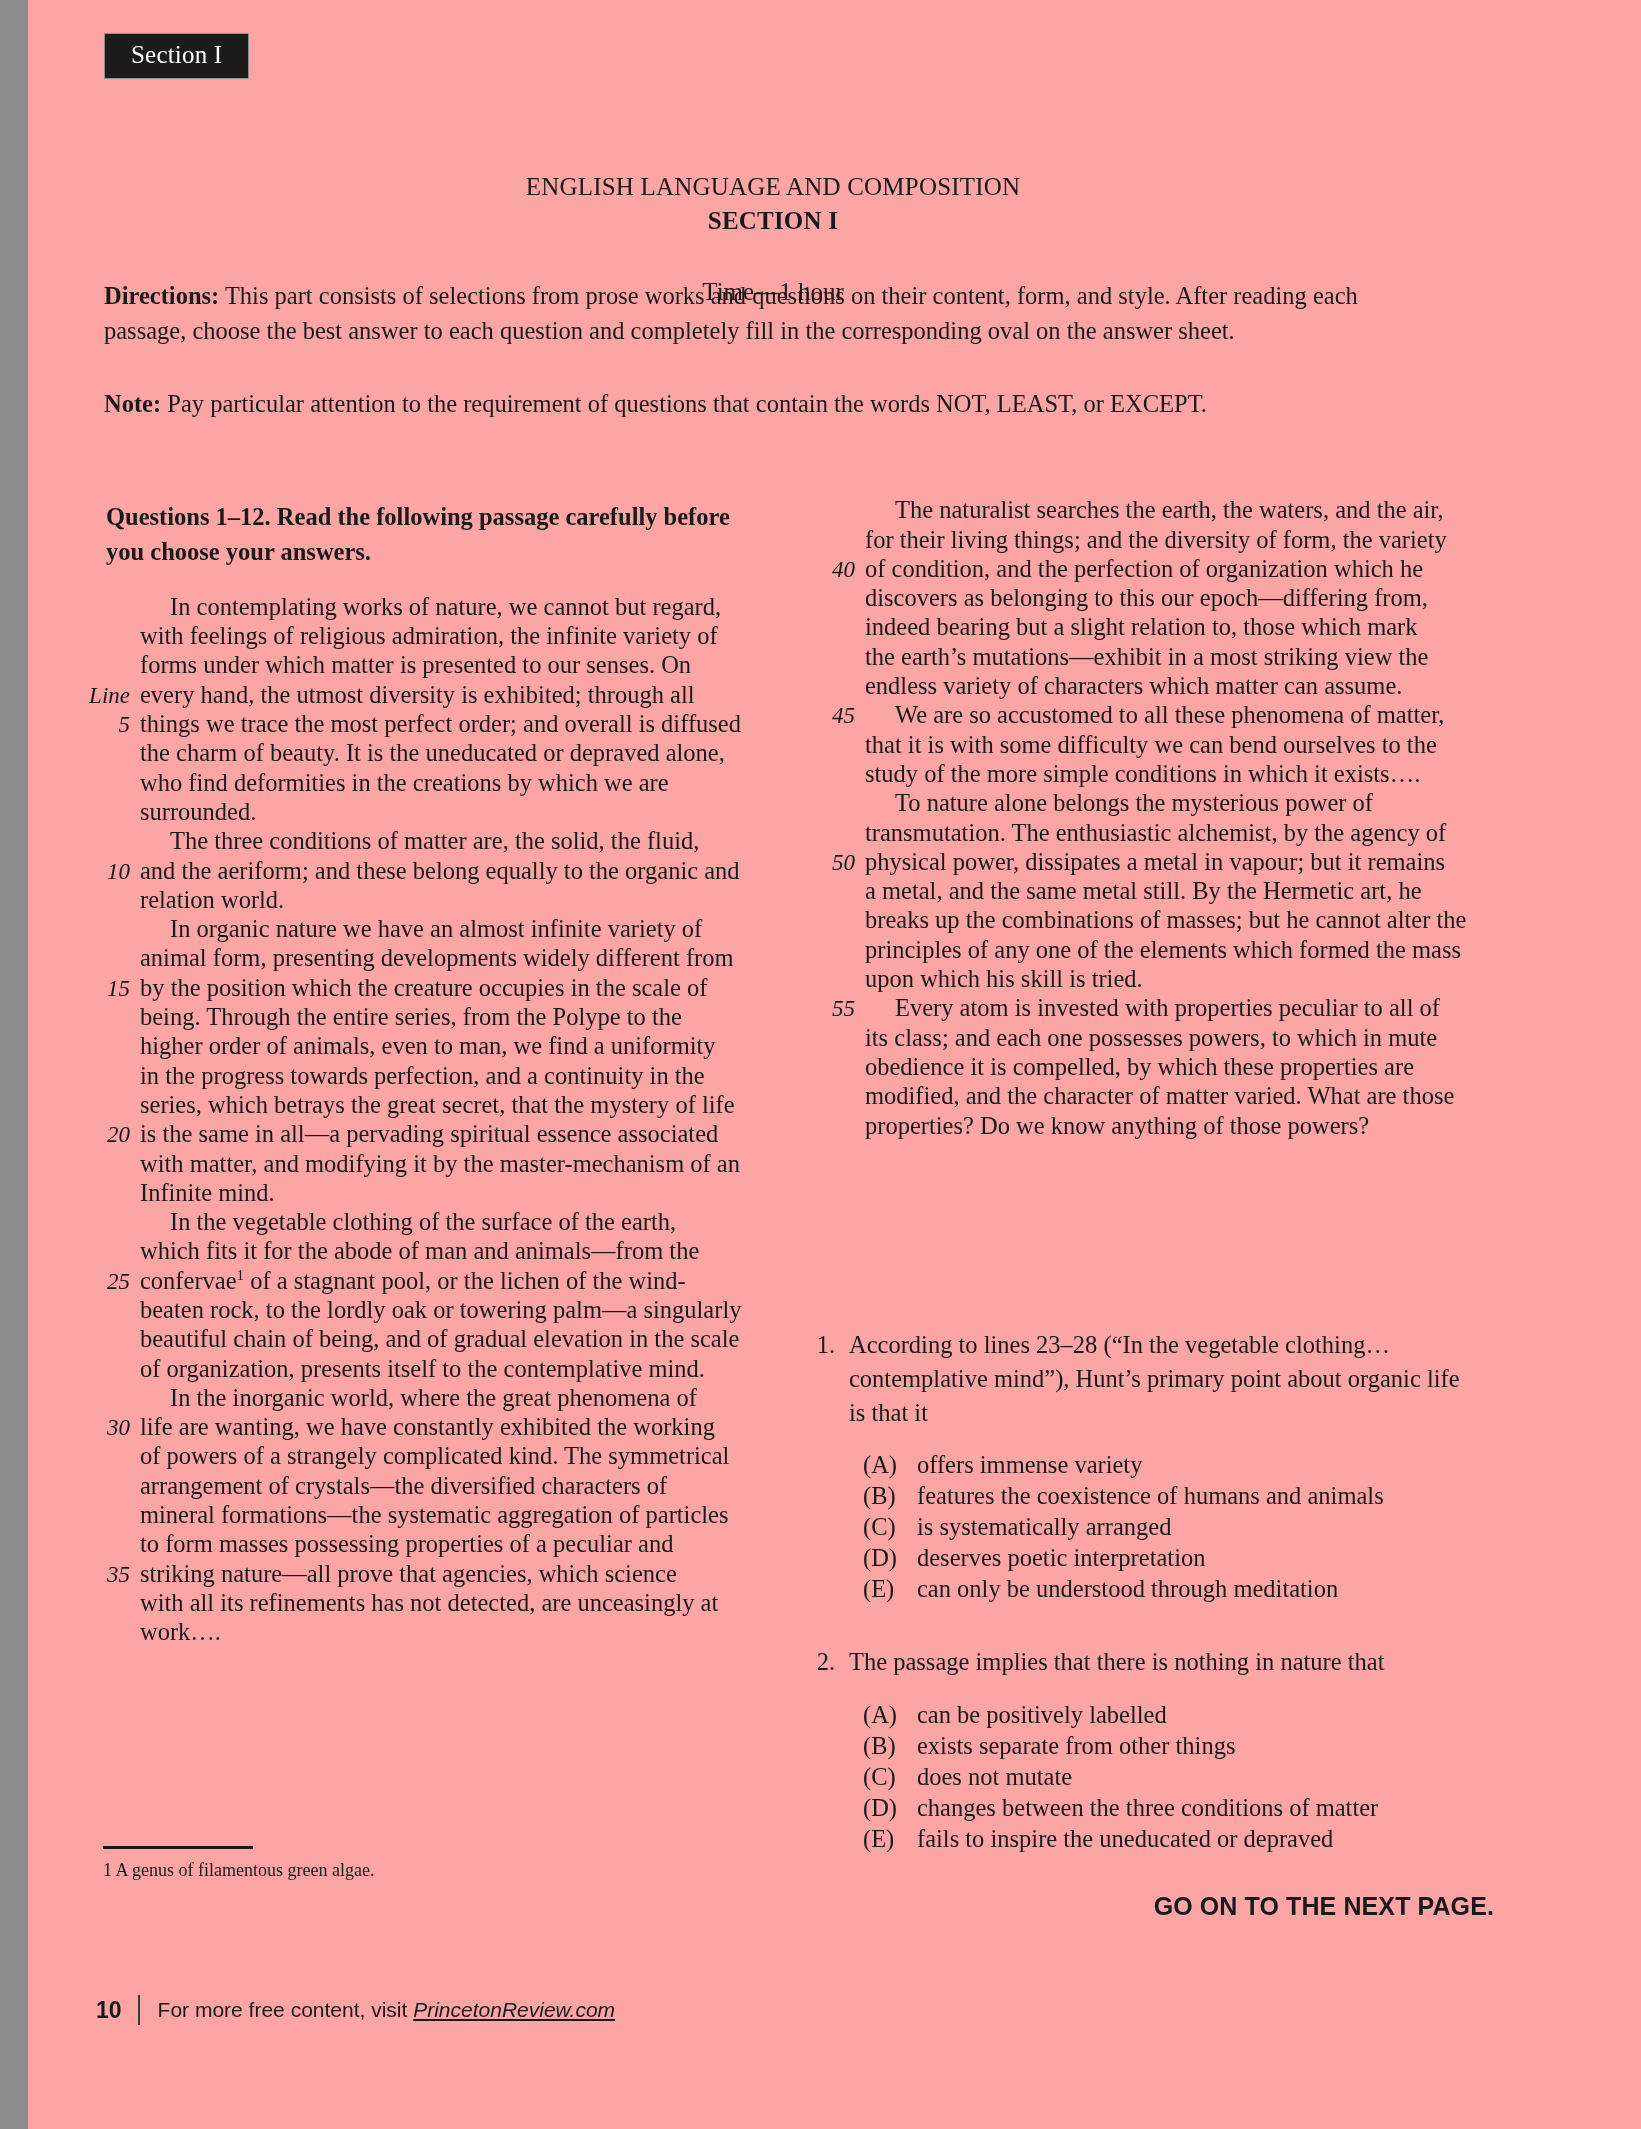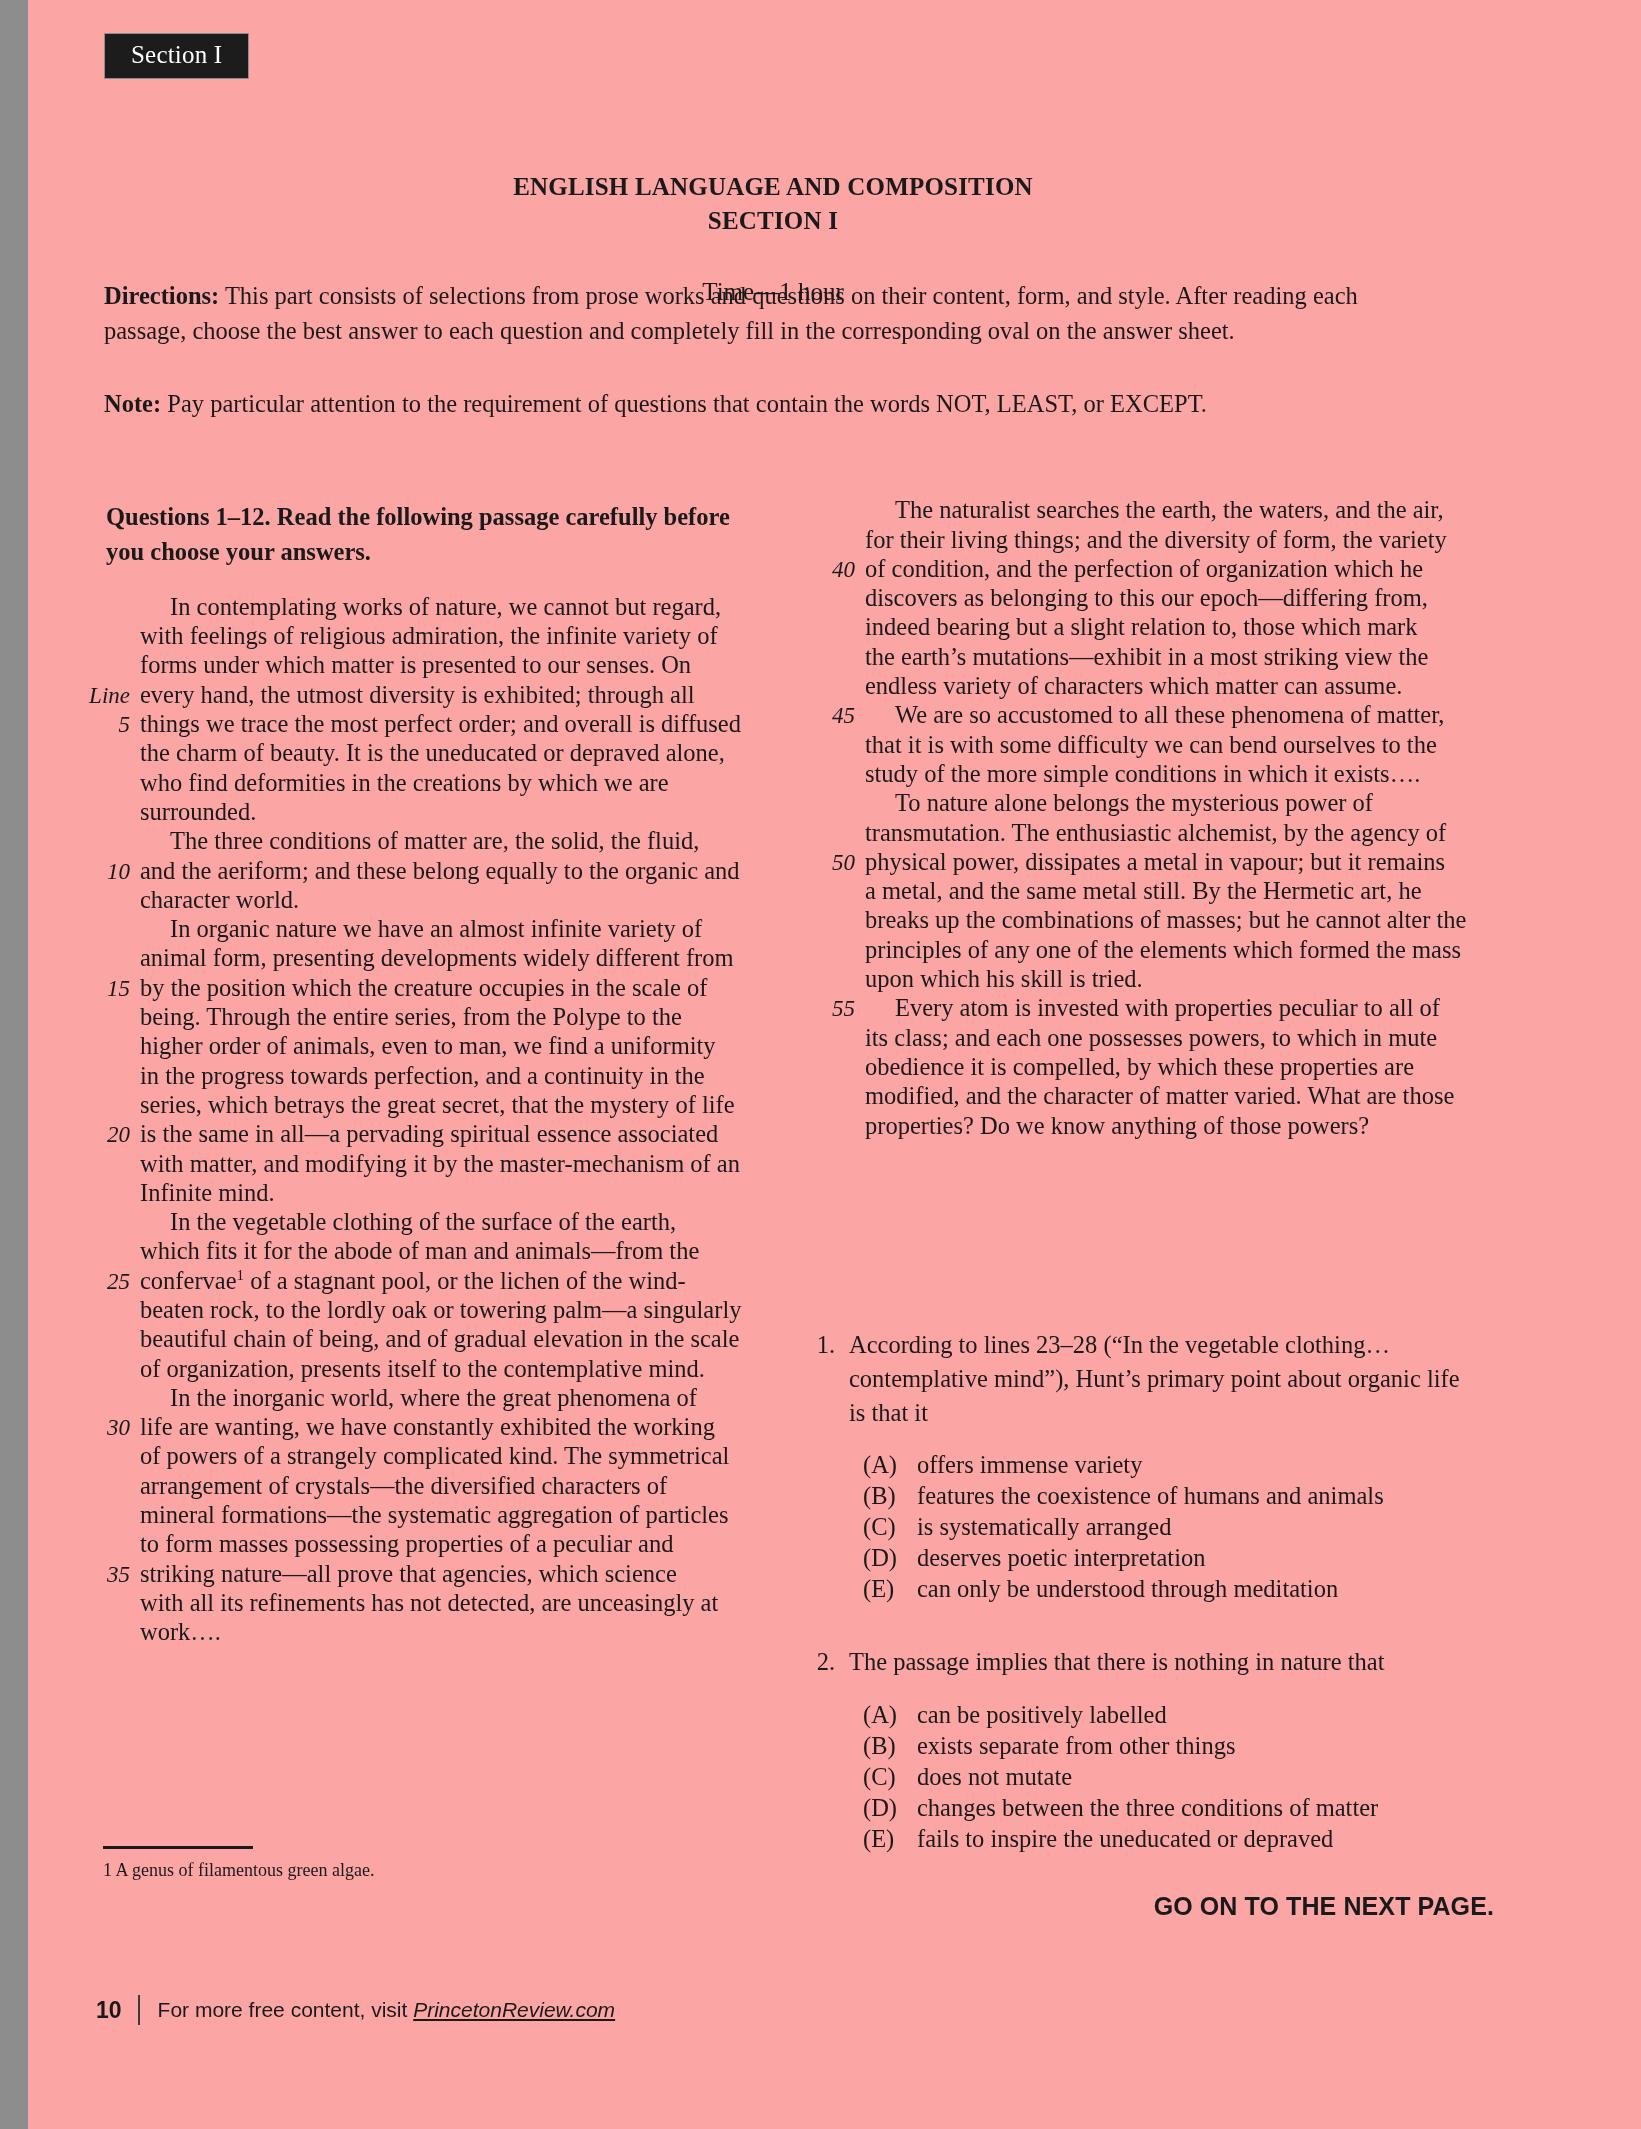--- a/index.html
+++ b/index.html
@@ -50,21 +50,21 @@
 
   
   .title-block {
     position: absolute;
     left: 0;
     top: 170px;
     width: 1490px;
     text-align: center;
   }
   .title-main {
-    font-weight: bold;
+    font-weight: normal;
     font-size: 25px;
     letter-spacing: .2px;
     line-height: 1.35;
   }
   .title-sub {
     font-weight: bold;
     font-size: 25px;
     letter-spacing: .2px;
     line-height: 1.35;
   }
@@ -310,21 +310,21 @@
           <div class="pline">
             <span class="num"></span>
             <span class="txt"><span class="ind"></span>The three conditions of matter are, the solid, the fluid,</span>
           </div>
           <div class="pline">
             <span class="num">10</span>
             <span class="txt">and the aeriform; and these belong equally to the organic and</span>
           </div>
           <div class="pline">
             <span class="num"></span>
-            <span class="txt">character world.</span>
+            <span class="txt">relation world.</span>
           </div>
           <div class="pline">
             <span class="num"></span>
             <span class="txt"><span class="ind"></span>In organic nature we have an almost infinite variety of</span>
           </div>
           <div class="pline">
             <span class="num"></span>
             <span class="txt">animal form, presenting developments widely different from</span>
           </div>
           <div class="pline">

